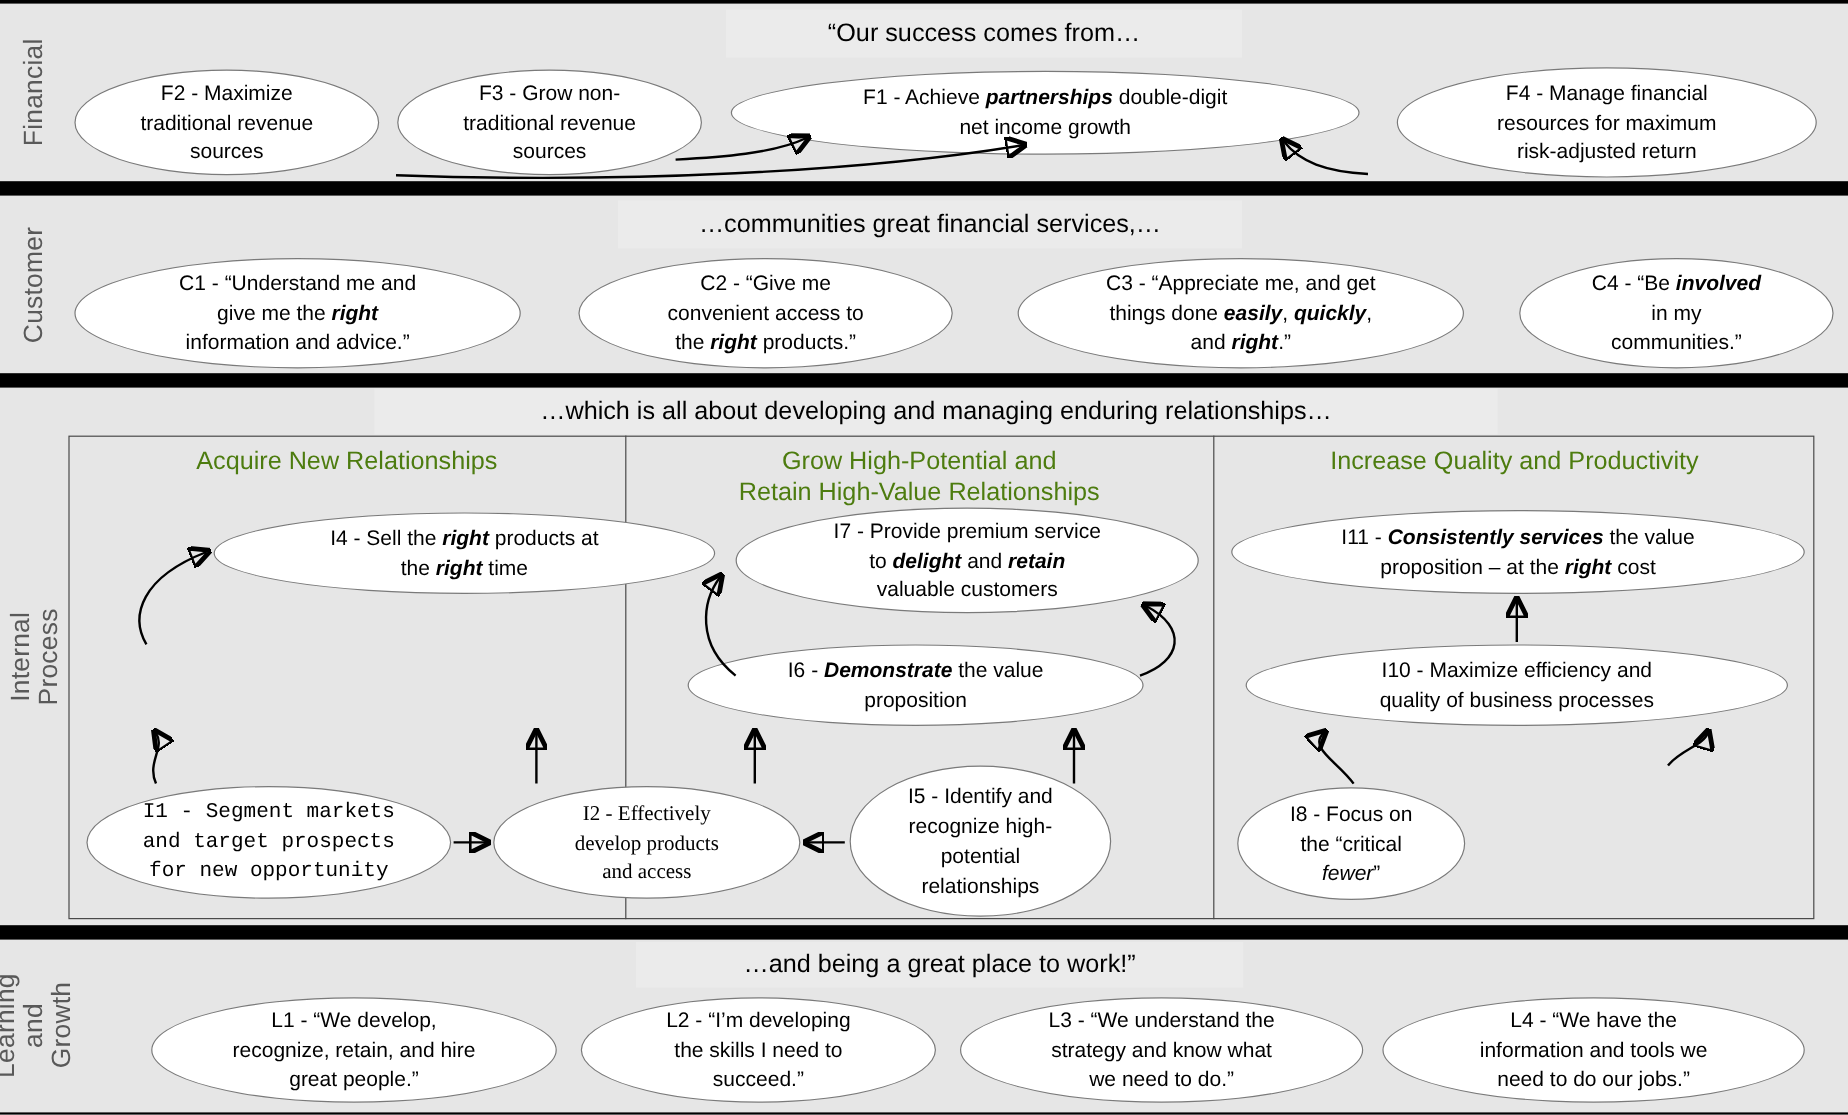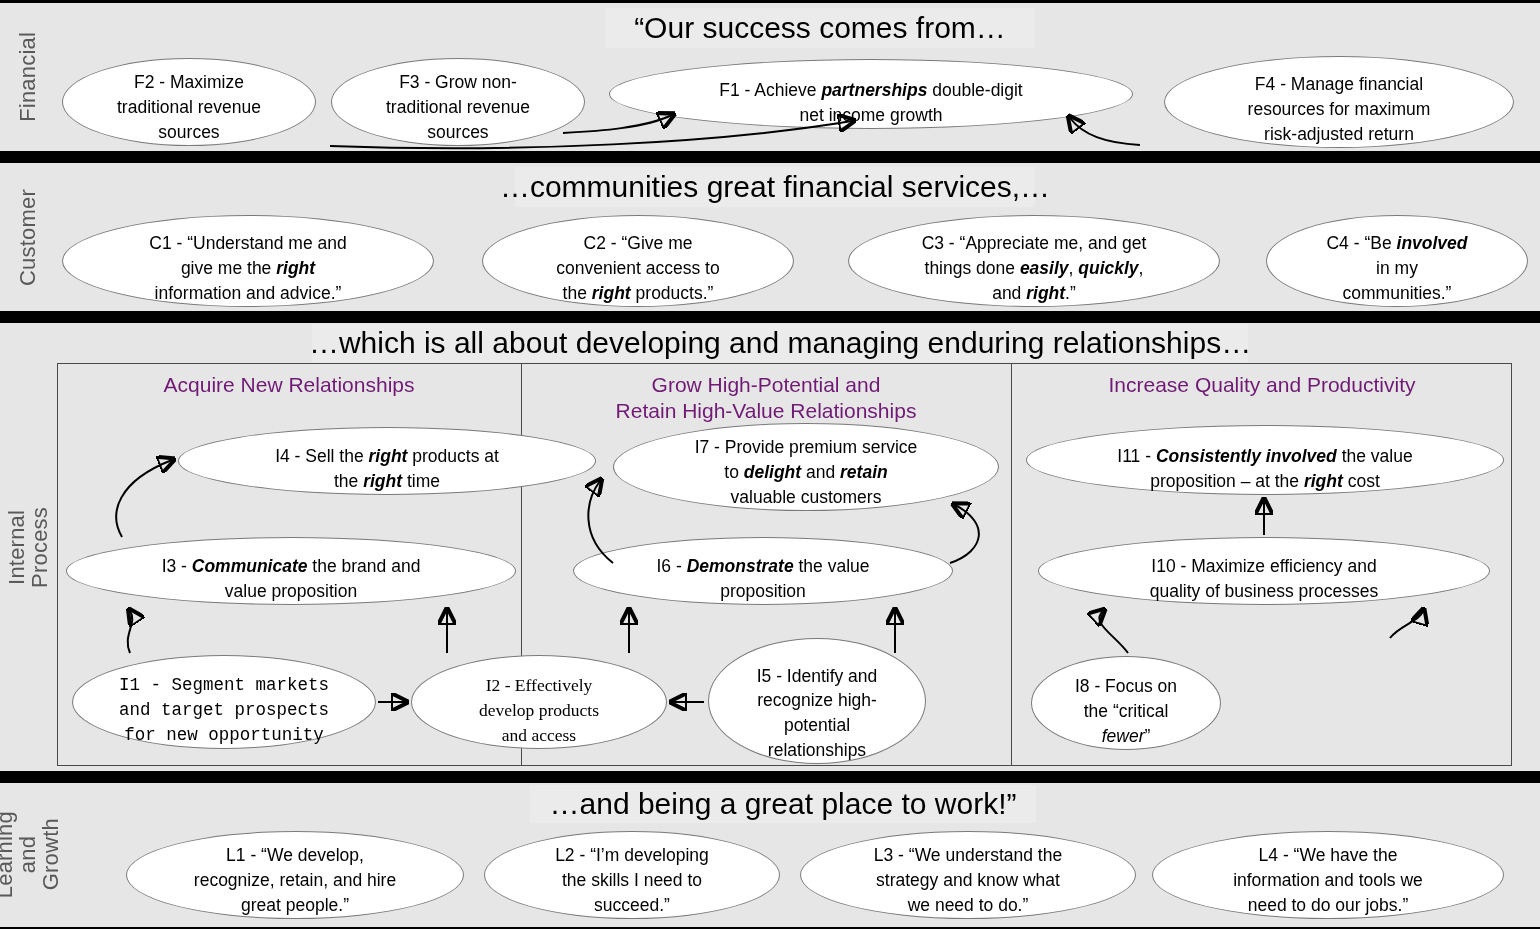--- a/index.html
+++ b/index.html
@@ -13,38 +13,38 @@
     display:flex;align-items:center;justify-content:center;
     color:#595959;font-size:22px;letter-spacing:.2px;
   }
   .rowlabel span{
     writing-mode:vertical-rl;transform:rotate(180deg);
     white-space:pre-line;text-align:center;line-height:1.05;
   }
 
   .banner{
     position:absolute;background:#ebebeb;color:#000;
-    font-size:30px;display:flex;align-items:center;justify-content:center;
+    font-size:21px;display:flex;align-items:center;justify-content:center;
     white-space:nowrap;
   }
 
   .oval{
     position:absolute;background:#fff;border:1px solid #7a7a7a;border-radius:50%;
-    display:flex;align-items:flex-end;justify-content:center;text-align:center;
+    display:flex;align-items:center;justify-content:center;text-align:center;
     font-size:17.5px;line-height:1.42;color:#000;box-sizing:border-box;
     padding:0 10px;
   }
   .oval .t{display:block;}
   .oval b{font-weight:bold;font-style:italic;}
   .oval i{font-style:italic;}
 
   .ipbox{position:absolute;border:1px solid #4a4a4a;box-sizing:border-box;background:transparent;}
   .vdiv{position:absolute;width:1px;background:#4a4a4a;}
   .colhead{
-    position:absolute;text-align:center;color:#701a75;font-size:21px;line-height:1.25;
+    position:absolute;text-align:center;color:#4d7c0f;font-size:21px;line-height:1.25;
   }
 
   svg.links{position:absolute;left:0;top:0;width:100%;height:100%;overflow:visible;pointer-events:none;}
   svg.links path,svg.links line{fill:none;stroke:#000;stroke-width:2;}
 </style>
 </head>
 <body>
 
 <div id="map">
 
@@ -110,42 +110,39 @@
     <div class="vdiv" style="left:521px;top:40px;height:403px;"></div>
     <div class="vdiv" style="left:1011px;top:40px;height:403px;"></div>
 
     <div class="colhead" style="left:60px;top:49px;width:458px;"><span class="t">Acquire New Relationships</span></div>
     <div class="colhead" style="left:525px;top:49px;width:482px;"><span class="t">Grow High-Potential and<br>Retain High-Value Relationships</span></div>
     <div class="colhead" style="left:1015px;top:49px;width:494px;"><span class="t">Increase Quality and Productivity</span></div>
 
     <div class="oval" style="left:178px;top:104px;width:418px;height:68px;">
         <span class="t">I4 - Sell the <b>right</b> products at<br>the <b>right</b> time</span>
       </div>
-    <div class="oval" style="left:66px;top:214px;width:450px;height:68px;">
-        <span class="t">I3 - <b>Communicate</b> the brand and<br>value proposition</span>
-      </div>
     <div class="oval" style="left:72px;top:332px;width:304px;height:94px;font-family:Liberation Mono, monospace;">
         <span class="t">I1 - Segment markets<br>and target prospects<br>for new opportunity</span>
       </div>
     <div class="oval" style="left:411px;top:332px;width:256px;height:94px;font-family:Liberation Serif, serif;">
         <span class="t">I2 - Effectively<br>develop products<br>and access</span>
       </div>
 
     <div class="oval" style="left:613px;top:100px;width:386px;height:88px;">
         <span class="t">I7 - Provide premium service<br>to <b>delight</b> and <b>retain</b><br>valuable customers</span>
       </div>
     <div class="oval" style="left:573px;top:214px;width:380px;height:68px;">
         <span class="t">I6 - <b>Demonstrate</b> the value<br>proposition</span>
       </div>
     <div class="oval" style="left:708px;top:315px;width:218px;height:126px;">
         <span class="t">I5 - Identify and<br>recognize high-<br>potential<br>relationships</span>
       </div>
 
     <div class="oval" style="left:1026px;top:102px;width:478px;height:70px;">
-        <span class="t">I11 - <b>Consistently involved</b> the value<br>proposition – at the <b>right</b> cost</span>
+        <span class="t">I11 - <b>Consistently services</b> the value<br>proposition – at the <b>right</b> cost</span>
       </div>
     <div class="oval" style="left:1038px;top:214px;width:452px;height:68px;">
         <span class="t">I10 - Maximize efficiency and<br>quality of business processes</span>
       </div>
     <div class="oval" style="left:1031px;top:333px;width:190px;height:94px;">
         <span class="t">I8 - Focus on<br>the “critical<br><i>fewer</i>”</span>
       </div>
 
     <svg class="links" viewBox="0 0 1540 448" preserveAspectRatio="none">
       <defs>

